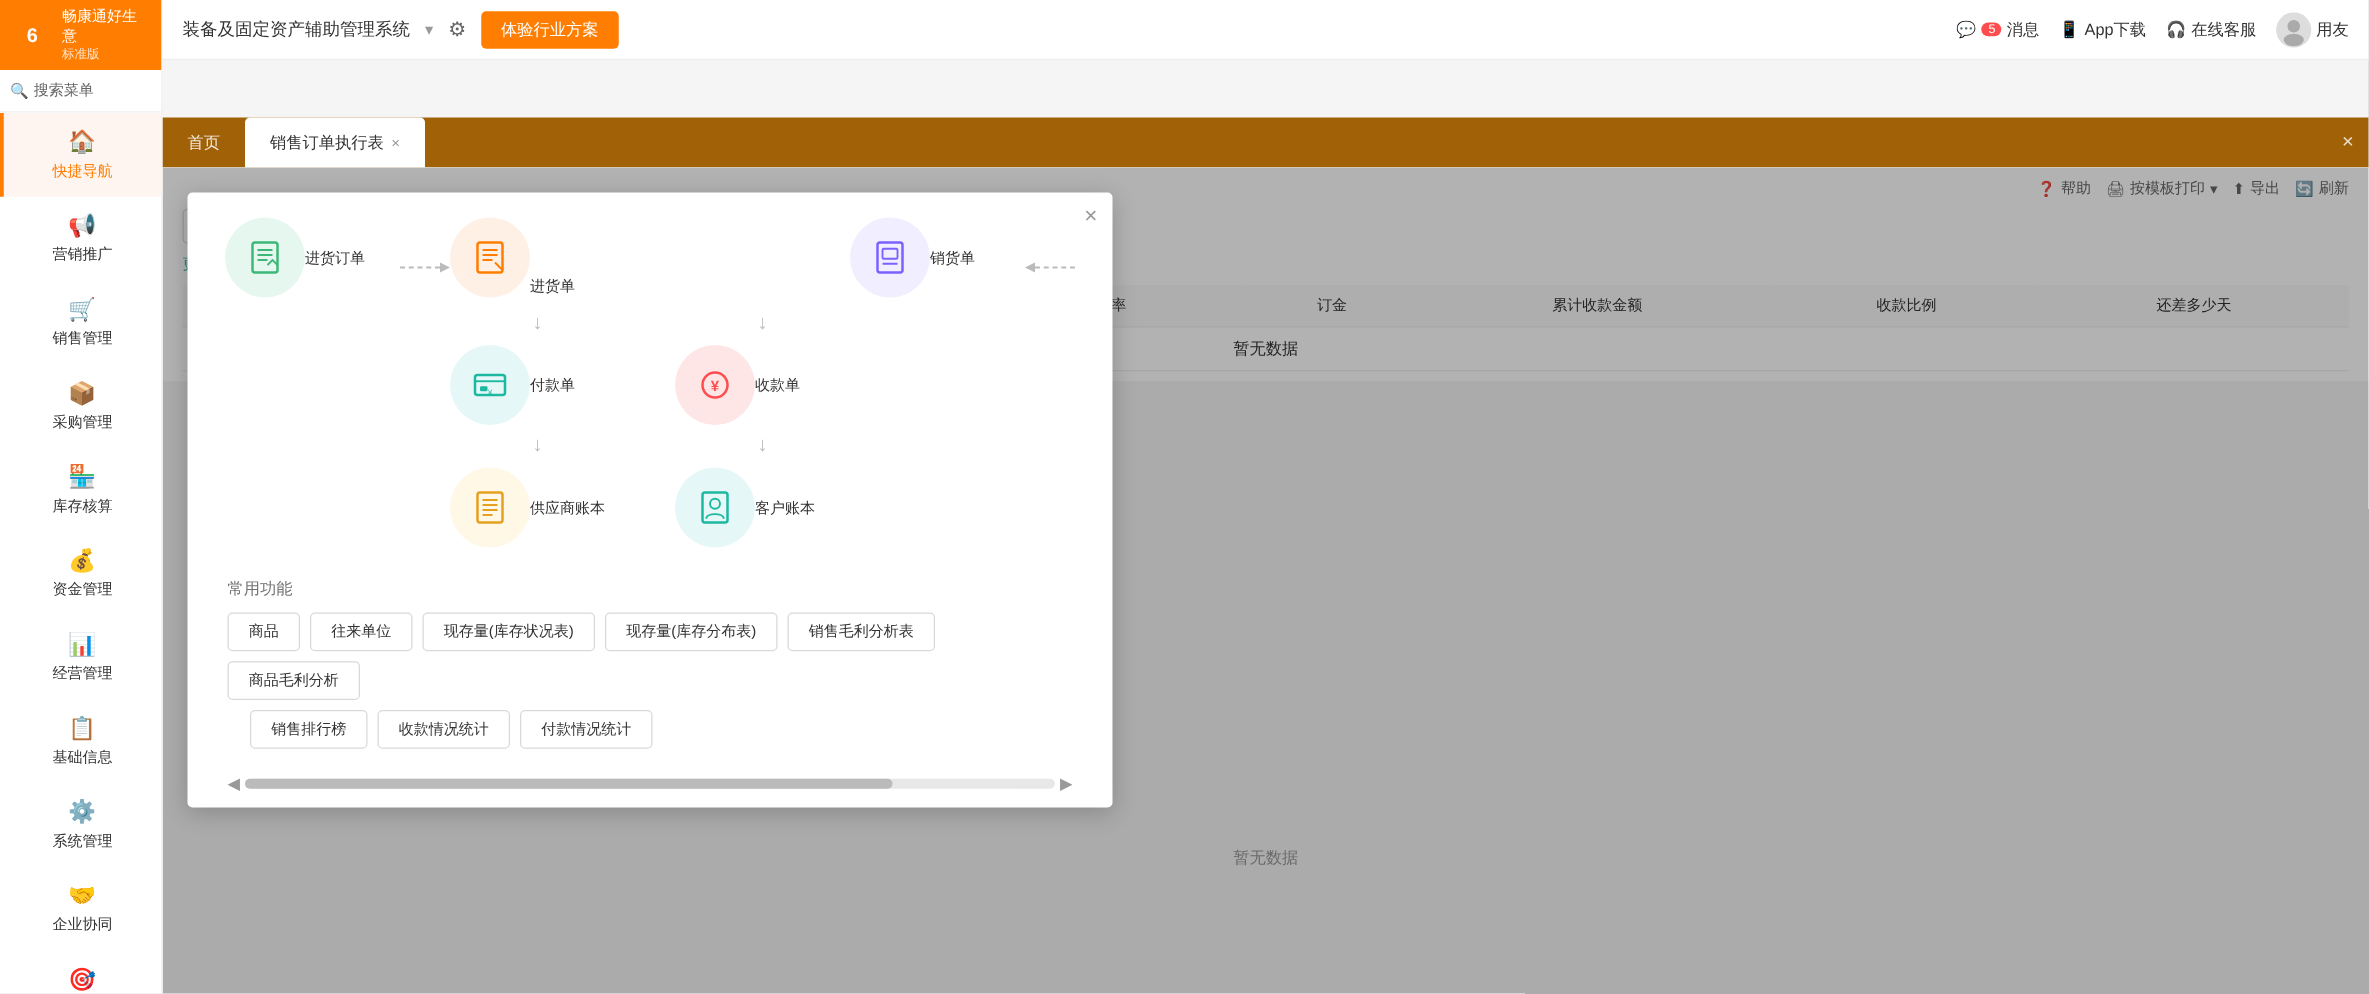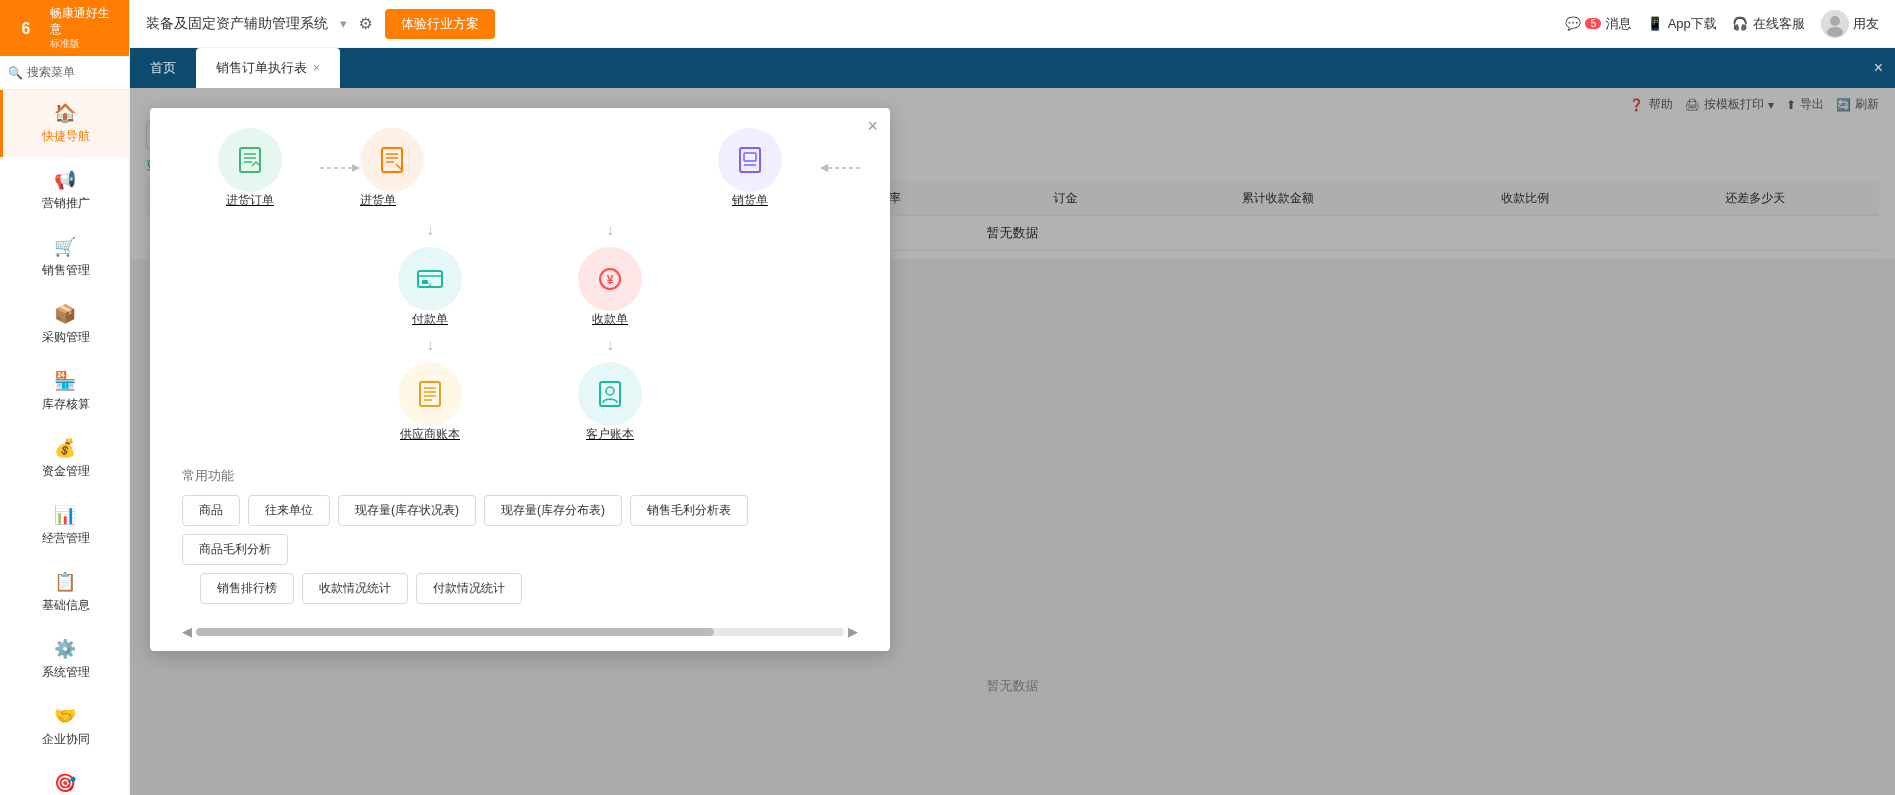--- a/index.html
+++ b/index.html
@@ -25,21 +25,21 @@
     
     .topbar { background: #fff; height: 48px; display: flex; align-items: center; padding: 0 16px; border-bottom: 1px solid #eee; gap: 12px; }
     .topbar-gear { color: #666; cursor: pointer; font-size: 16px; }
     .topbar-btn { background: #ff7d00; color: #fff; border: none; border-radius: 4px; padding: 6px 16px; font-size: 13px; cursor: pointer; }
     .topbar-right { display: flex; align-items: center; gap: 16px; margin-left: auto; }
     .topbar-right-item { display: flex; align-items: center; gap: 4px; font-size: 13px; color: #333; cursor: pointer; }
     .badge { background: #ff4d4f; color: #fff; border-radius: 10px; font-size: 10px; padding: 0 4px; min-width: 16px; text-align: center; }
     .user-avatar { width: 28px; height: 28px; border-radius: 50%; background: #ddd; display: flex; align-items: center; justify-content: center; overflow: hidden; }
 
     
-    .tabs { background: #0c4a6e; display: flex; align-items: center; height: 40px; padding: 0 0 0 0; }
+    .tabs { background: #a16207; display: flex; align-items: center; height: 40px; padding: 0 0 0 0; margin-top: 46px; }
     .tab { padding: 0 20px; height: 40px; display: flex; align-items: center; cursor: pointer; font-size: 13px; color: rgba(255,255,255,0.85); gap: 6px; }
     .tab.active { background: #fff; color: #333; border-radius: 4px 4px 0 0; }
     .tab-close { font-size: 12px; color: #999; cursor: pointer; }
 
     
     .content { flex: 1; background: #f5f5f5; position: relative; overflow: hidden; }
     .toolbar-row { display: flex; align-items: center; gap: 12px; margin-bottom: 8px; justify-content: flex-end; }
     .toolbar-btn { display: flex; align-items: center; gap: 4px; font-size: 12px; color: #666; cursor: pointer; }
     .filter-row { display: flex; align-items: center; gap: 8px; margin-bottom: 8px; }
     .filter-date { border: 1px solid #d9d9d9; border-radius: 4px; padding: 4px 8px; font-size: 12px; height: 28px; width: 130px; color: #bbb; }
@@ -57,21 +57,21 @@
     .modal { background: #fff; border-radius: 4px; width: 740px; max-height: 560px; overflow: hidden; position: absolute; top: 20px; left: 20px; box-shadow: 0 4px 20px rgba(0,0,0,0.2); }
     .modal-close { position: absolute; top: 8px; right: 12px; font-size: 18px; color: #999; cursor: pointer; z-index: 10; }
     .flow-circle { width: 64px; height: 64px; border-radius: 50%; display: flex; align-items: center; justify-content: center; font-size: 28px; }
     .flow-circle.green { background: #e6f7f0; color: #3cb878; }
     .flow-circle.orange { background: #fff0e6; color: #ff7d00; }
     .flow-circle.purple { background: #f0eeff; color: #7b61ff; }
     .flow-circle.amber { background: #fff8e6; color: #e6a020; }
     .flow-circle.teal { background: #e6f7f7; color: #1db8a0; }
     .flow-circle.red { background: #ffe6e6; color: #ff4d4f; }
     .flow-label { font-size: 12px; color: #333; text-align: center; }
-    .flow-col { display: flex; flex-direction: column; align-items: center; text-decoration: underline; }
+    .flow-col { display: flex; flex-direction: row; align-items: center; }
 
     
     .common-section { padding: 0 32px 16px; }
     .common-title { font-size: 13px; color: #737373; margin-bottom: 10px; }
     .common-buttons { display: flex; flex-wrap: wrap; gap: 8px; }
     .common-btn { border: 1px solid #d9d9d9; border-radius: 4px; padding: 6px 16px; font-size: 12px; color: #333; cursor: pointer; background: #fff; }
 
     
     .modal-scrollbar { padding: 4px 32px 12px; }
     .scrollbar-track { background: #e8e8e8; height: 8px; border-radius: 4px; position: relative; }
@@ -277,21 +277,21 @@
                 <span class="flow-label">进货订单</span>
               </div>
 
               <div style="display:flex;align-items:center;margin-top:32px;flex:0 0 40px;">
                 <svg width="40" height="16" viewBox="0 0 40 16">
                     <line x1="0" y1="8" x2="32" y2="8" stroke="#bbb" stroke-width="1.5" stroke-dasharray="4,3"></line>
                     <polygon points="32,4 40,8 32,12" fill="#bbb"></polygon>
                   </svg>
               </div>
 
-              <div class="flow-col" style="width:140px;align-items:flex-start;">
+              <div class="flow-col" style="width:140px;align-items:flex-end;">
                 <div class="flow-circle orange">
                   <svg width="32" height="32" viewBox="0 0 32 32">
                       <rect x="6" y="4" width="20" height="24" rx="2" fill="none" stroke="#ff7d00" stroke-width="2"></rect>
                       <line x1="10" y1="10" x2="22" y2="10" stroke="#ff7d00" stroke-width="1.5"></line>
                       <line x1="10" y1="14" x2="22" y2="14" stroke="#ff7d00" stroke-width="1.5"></line>
                       <line x1="10" y1="18" x2="18" y2="18" stroke="#ff7d00" stroke-width="1.5"></line>
                       <path d="M20 20 L26 26" stroke="#ff7d00" stroke-width="1.5"></path>
                     </svg>
                 </div>
                 <span class="flow-label">进货单</span>

